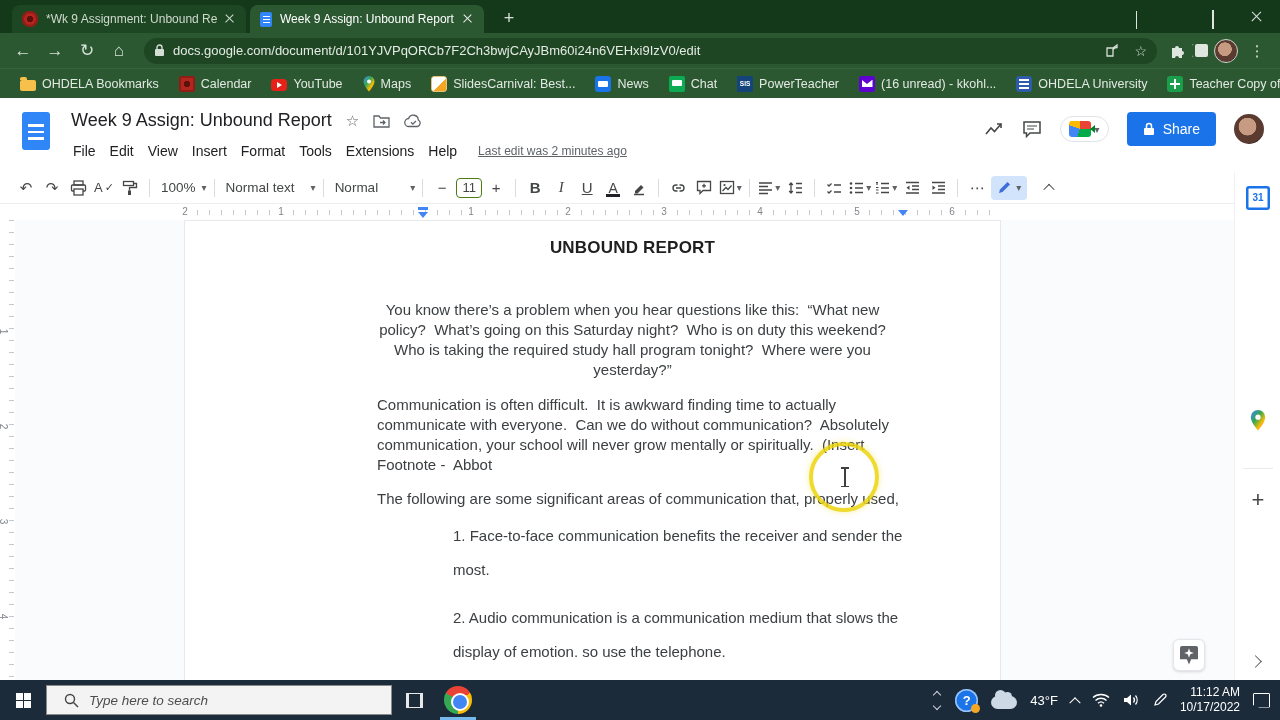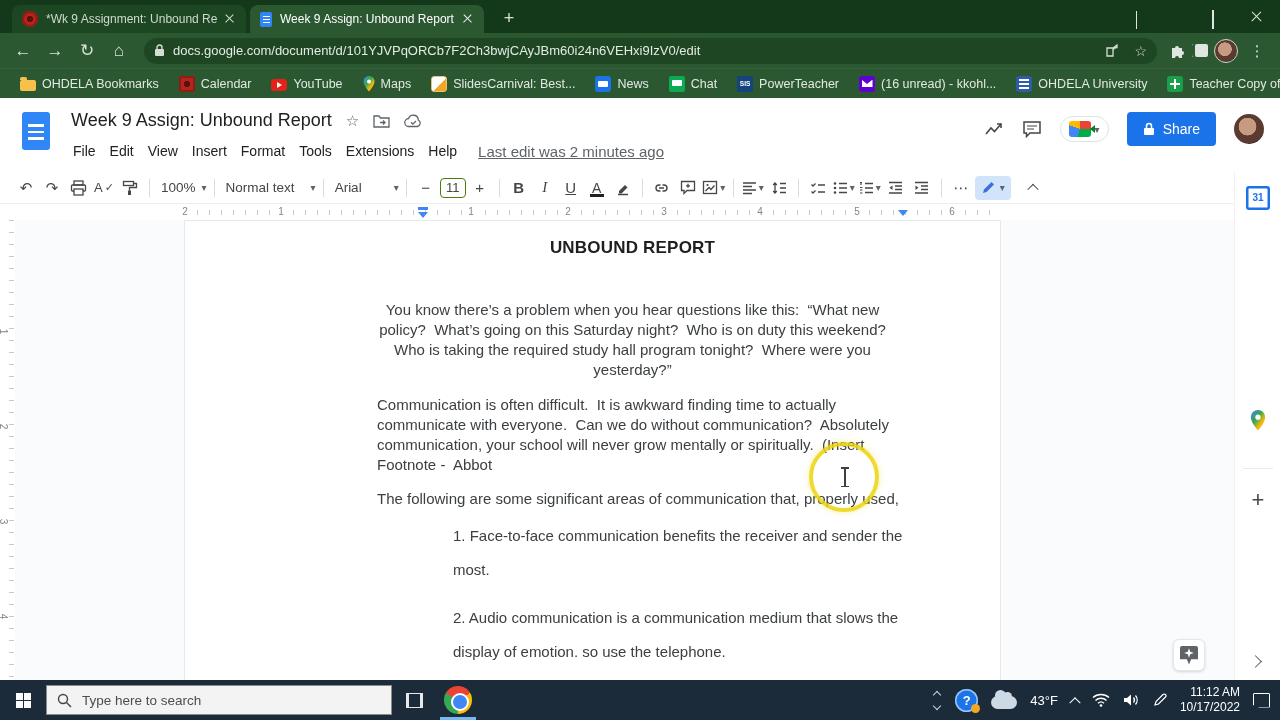--- a/index.html
+++ b/index.html
@@ -67,21 +67,21 @@
   
   #dheader { position:absolute; left:0; top:98px; width:1280px; height:74px; background:#fff; }
   #dheader .doc-big { position:absolute; left:22px; top:14px; width:28px; height:38px; background:#3086f6; border-radius:3px; }
   #dheader .doc-big::after { content:""; position:absolute; left:6px; top:12px; width:16px; height:16px;
      background:linear-gradient(#fff 0 2.6px, transparent 2.6px 6.6px, #fff 6.6px 9.2px, transparent 9.2px 13.2px, #fff 13.2px 15.8px); }
   #dtitle-row { position:absolute; left:71px; top:12px; display:flex; align-items:center; gap:14px; }
   #doc-name { font-size:18px; color:#202124; }
   .hdr-ic { color:#5f6368; font-size:15px; display:flex; align-items:center; }
   #dmenu-row { position:absolute; left:66px; top:42px; display:flex; align-items:center; }
   .menu-item { font-size:14px; color:#202124; padding:3px 7px; border-radius:4px; }
-  #last-edit { font-size:15px; color:#5f6368; text-decoration:underline; margin-left:14px; }
+  #last-edit { font-size:12px; color:#5f6368; text-decoration:underline; margin-left:14px; }
   #dheader-right { position:absolute; right:16px; top:14px; display:flex; align-items:center; gap:18px; }
   .meet-pill { display:flex; align-items:center; gap:4px; padding:4px 8px; border-radius:16px; border:1px solid #e0e3e7; }
   .meet-cam { width:22px; height:16px; border-radius:3px; background:conic-gradient(from 0deg, #ea4335 0 90deg, #00ac47 90deg 200deg, #4285f4 200deg 290deg, #ffba00 290deg 360deg); position:relative;}
   .meet-cam::after { content:""; position:absolute; right:-4px; top:4px; border-left:5px solid #00832d; border-top:4px solid transparent; border-bottom:4px solid transparent; transform:rotate(180deg);}
   .caret { color:#5f6368; font-size:10px; }
   #share-btn { display:flex; align-items:center; gap:8px; background:#1a73e8; color:#fff; font-size:14px; font-weight:500; padding:9px 16px; border-radius:4px; }
   .avatar-big { width:30px; height:30px; border-radius:50%; background:radial-gradient(circle at 45% 42%, #c79a82 0 36%, #5b3a30 38% 70%, #241512 72%); }
 
   
   #dtoolbar { position:absolute; left:0; top:172px; width:1280px; height:32px; background:#fff; display:flex; align-items:center; padding:0 14px; gap:2px; border-bottom:1px solid #eceef1; }
@@ -139,21 +139,21 @@
   .contacts::before { content:""; position:absolute; left:5px; top:13.5px; width:14px; height:7px; border-radius:7px 7px 0 0; background:#fff; }
   .sp-plus { color:#444746; font-size:22px; text-align:center; line-height:24px; font-weight:300; }
   .sp-div { position:absolute; left:8px; width:30px; height:1px; background:#e8eaed; }
   .sp-chev { position:absolute; left:16px; bottom:14px; width:9px; height:9px; border-right:1.8px solid #5f6368; border-top:1.8px solid #5f6368; transform:rotate(45deg); }
 
   
   #taskbar { position:absolute; left:0; top:680px; width:1280px; height:40px; background:#1c2b3a; display:flex; align-items:center; color:#fff; }
   #start { width:46px; height:40px; display:flex; align-items:center; justify-content:center; }
   .winlogo { width:15px; height:15px; display:grid; grid-template-columns:7px 7px; grid-template-rows:7px 7px; gap:1px; }
   .winlogo span { background:#fff; }
-  #tb-search { width:346px; height:30px; background:#f3f3f3; border:1px solid #8a8a8a; display:flex; align-items:center; gap:10px; padding:0 10px; color:#4d4d4d; font-size:13.5px; }
+  #tb-search { width:346px; height:30px; background:#f3f3f3; border:1px solid #8a8a8a; display:flex; align-items:center; gap:10px; padding:0 17px; color:#4d4d4d; font-size:13.5px;font-style:italic; }
   .tb-app { width:44px; height:40px; display:flex; align-items:center; justify-content:center; position:relative; }
   .taskview { width:17px; height:15px; border:1.4px solid #e8e8e8; position:relative; background:linear-gradient(90deg, #e8e8e8 0 2px, transparent 2px calc(100% - 2px), #e8e8e8 calc(100% - 2px)); background-size:100% 3px; background-repeat:repeat-y; }
   .chrome-ball { width:28px; height:28px; border-radius:50%; background:conic-gradient(from -60deg, #ea4335 0 120deg, #fbbc05 120deg 240deg, #34a853 240deg 360deg); position:relative; }
   .chrome-ball::after { content:""; position:absolute; left:7px; top:7px; width:14px; height:14px; border-radius:50%; background:#4285f4; border:2.6px solid #fff; }
   .active-line { position:absolute; left:4px; bottom:0; width:36px; height:3px; background:#76b9ed; }
   #tray { margin-left:auto; display:flex; align-items:center; gap:13px; padding-right:10px; }
   .tray-scroll { display:flex; flex-direction:column; gap:5px; margin-right:2px; }
   .tiny-chev { width:6px; height:6px; border-left:1.4px solid #cfd4d9; border-bottom:1.4px solid #cfd4d9; }
   .tiny-chev.up { transform:rotate(135deg); } .tiny-chev.down { transform:rotate(-45deg); }
   .help-ball { width:23px; height:23px; border-radius:50%; background:#1b74e8; color:#fff; font-size:13px; font-weight:bold; text-align:center; line-height:23px; position:relative; box-shadow:inset 0 0 0 1.5px #9cc3f5; }
@@ -351,21 +351,21 @@
         <span class="tb-text">100%</span>
         <span class="caret">▾</span>
       </span>
     <span class="tb-sep"></span>
     <span class="tb">
         <span class="tb-text">Normal text</span>
         <span class="caret" style="margin-left:10px;">▾</span>
       </span>
     <span class="tb-sep"></span>
     <span class="tb">
-        <span class="tb-text">Arial</span>
+        <span class="tb-text">Normal</span>
         <span class="caret" style="margin-left:26px;">▾</span>
       </span>
     <span class="tb-sep"></span>
     <span class="tb">−</span>
     <span class="size-box">11</span>
     <span class="tb">+</span>
     <span class="tb-sep"></span>
     <span class="tb tb-b">B</span>
     <span class="tb tb-i">I</span>
     <span class="tb tb-u">U</span>

